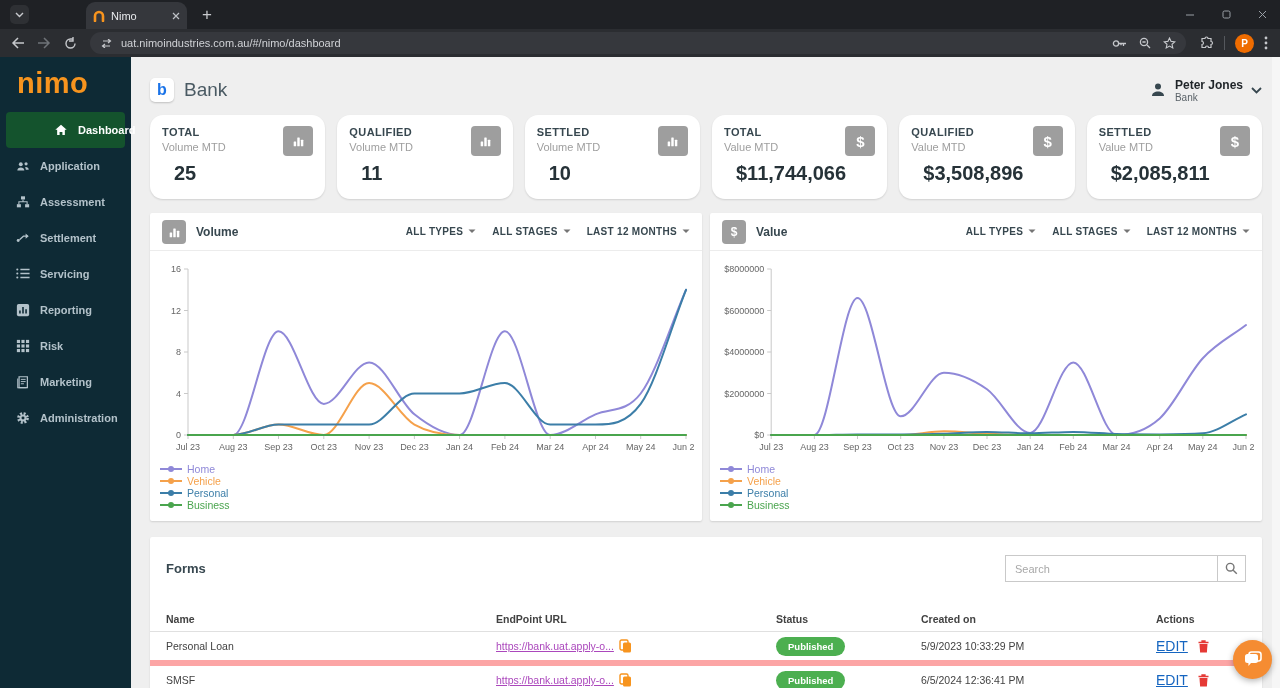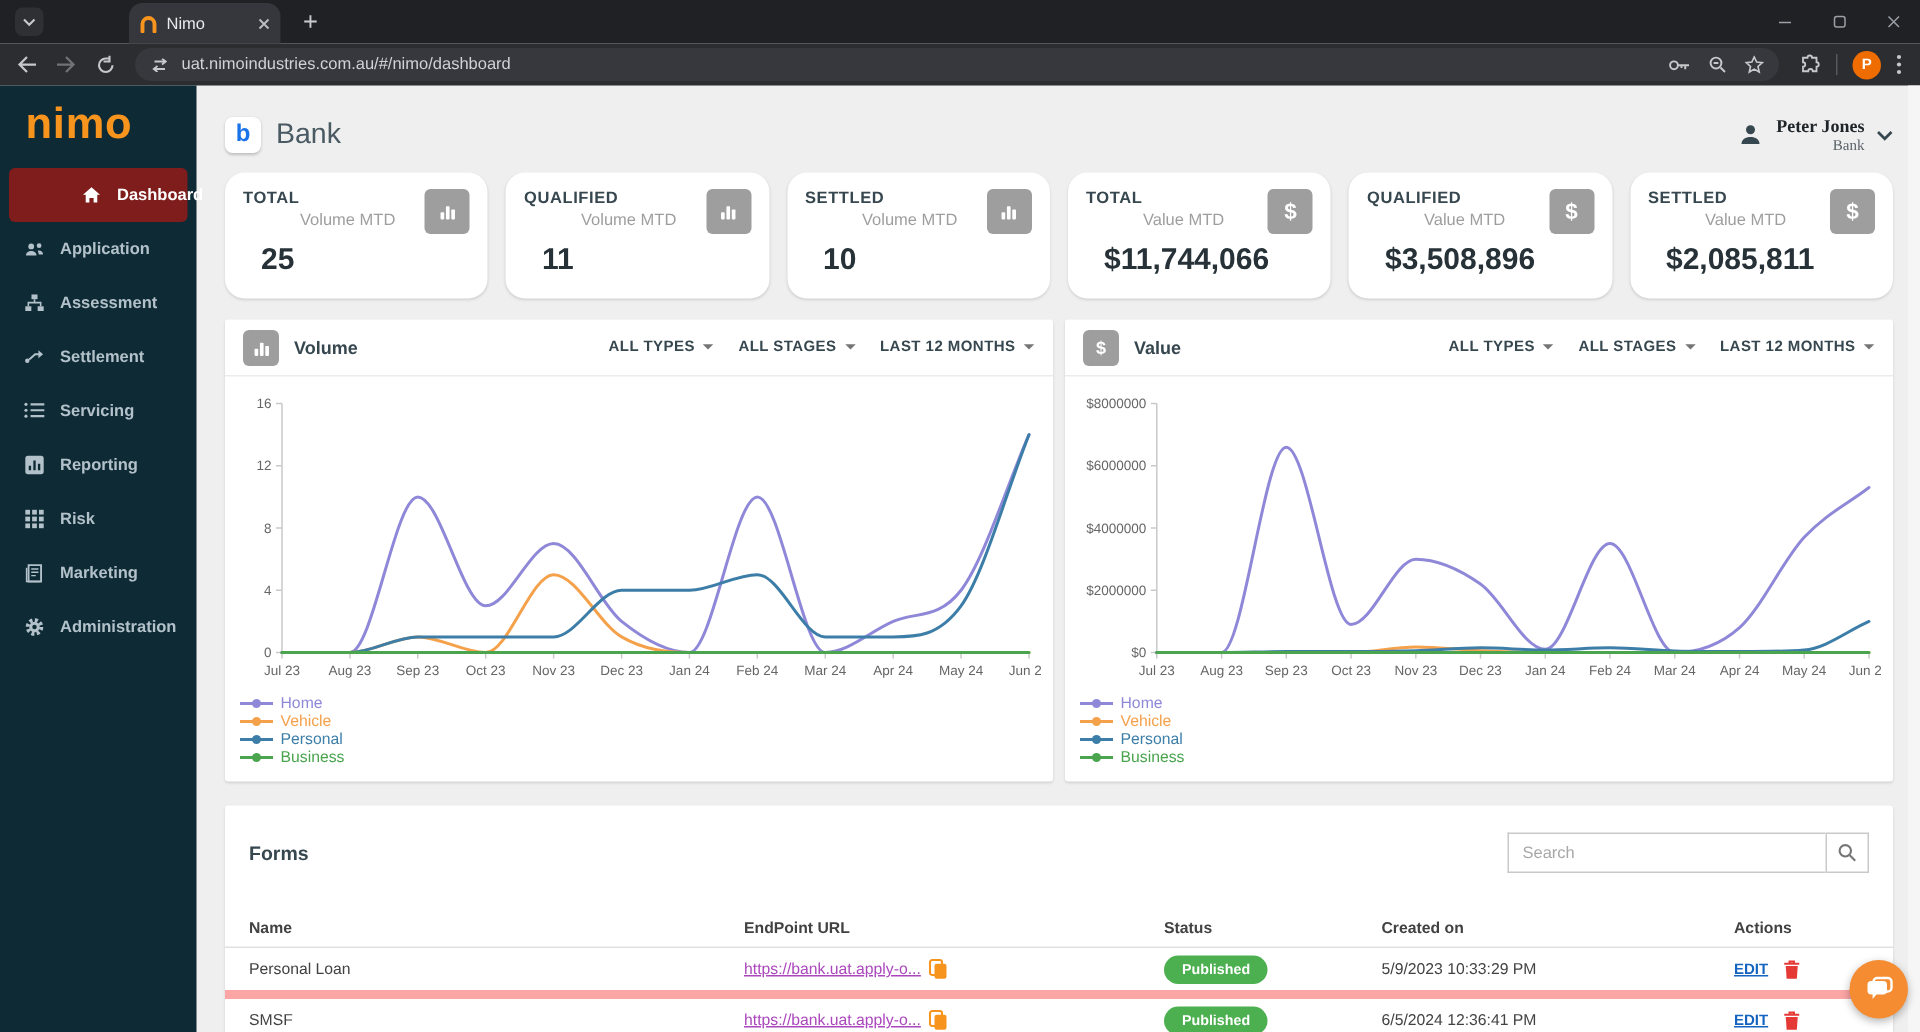--- a/index.html
+++ b/index.html
@@ -23,37 +23,37 @@
   .omni-icons { display:flex; gap:12px; color:#c6c8cc; align-items:center; }
   .chrome-right { display:flex; align-items:center; gap:10px; color:#c6c8cc; padding:0 4px; }
   .divider-v { width:1px; height:14px; background:#55585d; }
   .avatar { width:19px; height:19px; border-radius:50%; background:#ef6c00; color:#fff; font-size:10px; font-weight:bold; display:flex; align-items:center; justify-content:center; cursor:pointer; }
 
   
   .app { display:flex; height:631px; }
   .sidebar { width:131px; background:#0e2a35; flex-shrink:0; }
   .logo { color:#f7941e; font-size:29px; font-weight:bold; letter-spacing:.5px; padding:12px 0 14px 17px; line-height:1; }
   .nav-item { height:36px; display:flex; align-items:center; gap:10px; margin:0 6px; padding:0 10px; border-radius:4px; color:#b3c2ca; font-size:11px; font-weight:bold; cursor:pointer; }
-  .nav-item.active { background:#7f1d1d; color:#fff;padding-left:48px; }
+  .nav-item.active { background:#14532d; color:#fff;padding-left:48px; }
   .nav-item .ic { width:14px; height:14px; display:flex; }
   .main { flex:1; position:relative; padding:12px 18px 0 19px; }
 
   .main-head { display:flex; justify-content:space-between; align-items:center; height:42px; }
   .title-wrap { display:flex; align-items:center; gap:10px; }
   .title-chip { width:24px; height:24px; background:#fff; border-radius:5px; box-shadow:0 1px 2px rgba(0,0,0,.2); color:#1a73e8; font-weight:bold; font-size:16px; display:flex; align-items:center; justify-content:center; }
   .page-title { font-size:19px; color:#4a5a63; }
   .user-chip { display:flex; align-items:center; gap:8px; cursor:pointer; }
-  .user-txt { text-align:right;font-family:Liberation Serif, serif; }
+  .user-txt { text-align:left; }
   .user-name { font-size:12px; font-weight:bold; color:#1f2428; }
   .user-role { font-size:10px; color:#5a6268; }
 
   .stat-row { display:flex; gap:12px; margin-top:4px; }
   .stat-card { flex:1; height:84px; background:#fff; border-radius:13px; box-shadow:0 1px 2px rgba(0,0,0,.13); padding:11px 12px; position:relative; }
   .stat-label { font-size:11px; font-weight:bold; color:#37474f; letter-spacing:.4px; }
-  .stat-sub { font-size:11px; color:#9e9e9e; margin-top:3px;margin-left:38px; }
+  .stat-sub { font-size:11px; color:#9e9e9e; margin-top:3px; }
   .stat-value { font-size:20px; font-weight:bold; color:#263238; margin-top:9px;margin-left:12px; }
   .icon-box { position:absolute; top:11px; right:12px; width:30px; height:30px; background:#9e9e9e; border-radius:4px; color:#fff; display:flex; align-items:center; justify-content:center; font-weight:bold; font-size:15px; }
 
   .charts-row { display:flex; gap:8px; margin-top:14px; }
   .chart-card { flex:1; background:#fff; border-radius:2px; box-shadow:0 1px 2px rgba(0,0,0,.13); }
   .chart-head { height:38px; display:flex; align-items:center; gap:10px; padding:0 12px; border-bottom:1px solid #ececec; }
   .chart-icon { width:24px; height:24px; background:#9e9e9e; border-radius:4px; color:#fff; display:flex; align-items:center; justify-content:center; font-weight:bold; font-size:12px; }
   .chart-title { font-size:12px; font-weight:bold; color:#37474f; }
   .filters { margin-left:auto; display:flex; gap:16px; }
   .filter { display:flex; align-items:center; gap:5px; font-size:10px; font-weight:bold; color:#37474f; letter-spacing:.3px; cursor:pointer; }
@@ -68,21 +68,21 @@
   .search-input { width:212px; height:27px; border:1px solid #c9c9c9; border-right:none; padding:0 9px; font-size:11px; color:#424242; outline:none; font-family:"Liberation Sans", sans-serif; }
   .search-input::placeholder { color:#a8a8a8; }
   .search-btn { width:29px; height:27px; border:1px solid #c9c9c9; background:#fff; display:flex; align-items:center; justify-content:center; color:#757575; cursor:pointer; }
   .t-grid { display:grid; grid-template-columns:330px 280px 145px 235px 1fr; align-items:center; padding:0 16px; }
   .t-head { height:26px; margin-top:24px; font-size:10.5px; font-weight:bold; color:#424242; border-bottom:1px solid #e0e0e0; }
   .t-row { height:34px; font-size:10.5px; color:#424242; border-bottom:6px solid #fca5a5; }
   .cell-endpoint { display:flex; align-items:center; gap:5px; }
   .ep-link { color:#ab47bc; text-decoration:underline; font-size:10.5px; }
   .pill { display:inline-block; background:#4caf50; color:#fff; font-size:9.5px; font-weight:bold; padding:4px 12px; border-radius:11px; }
   .cell-actions { display:flex; align-items:center; gap:10px; }
-  .edit-link { color:#1565c0; font-size:10px; font-weight:bold; text-decoration:underline;text-align:right; }
+  .edit-link { color:#1565c0; font-size:14px; font-weight:normal; text-decoration:underline;text-align:right; }
 
   .chat-fab { position:absolute; right:8px; bottom:9px; width:39px; height:39px; border-radius:50%; background:#f58c32; box-shadow:0 2px 6px rgba(0,0,0,.3); display:flex; align-items:center; justify-content:center; cursor:pointer; }
   .scroll-strip { position:absolute; right:0; top:57px; width:8px; height:631px; background:#f6f6f6; }
   svg { display:block; }
 </style>
 </head>
 <body>
 
 <div class="screen">
 

